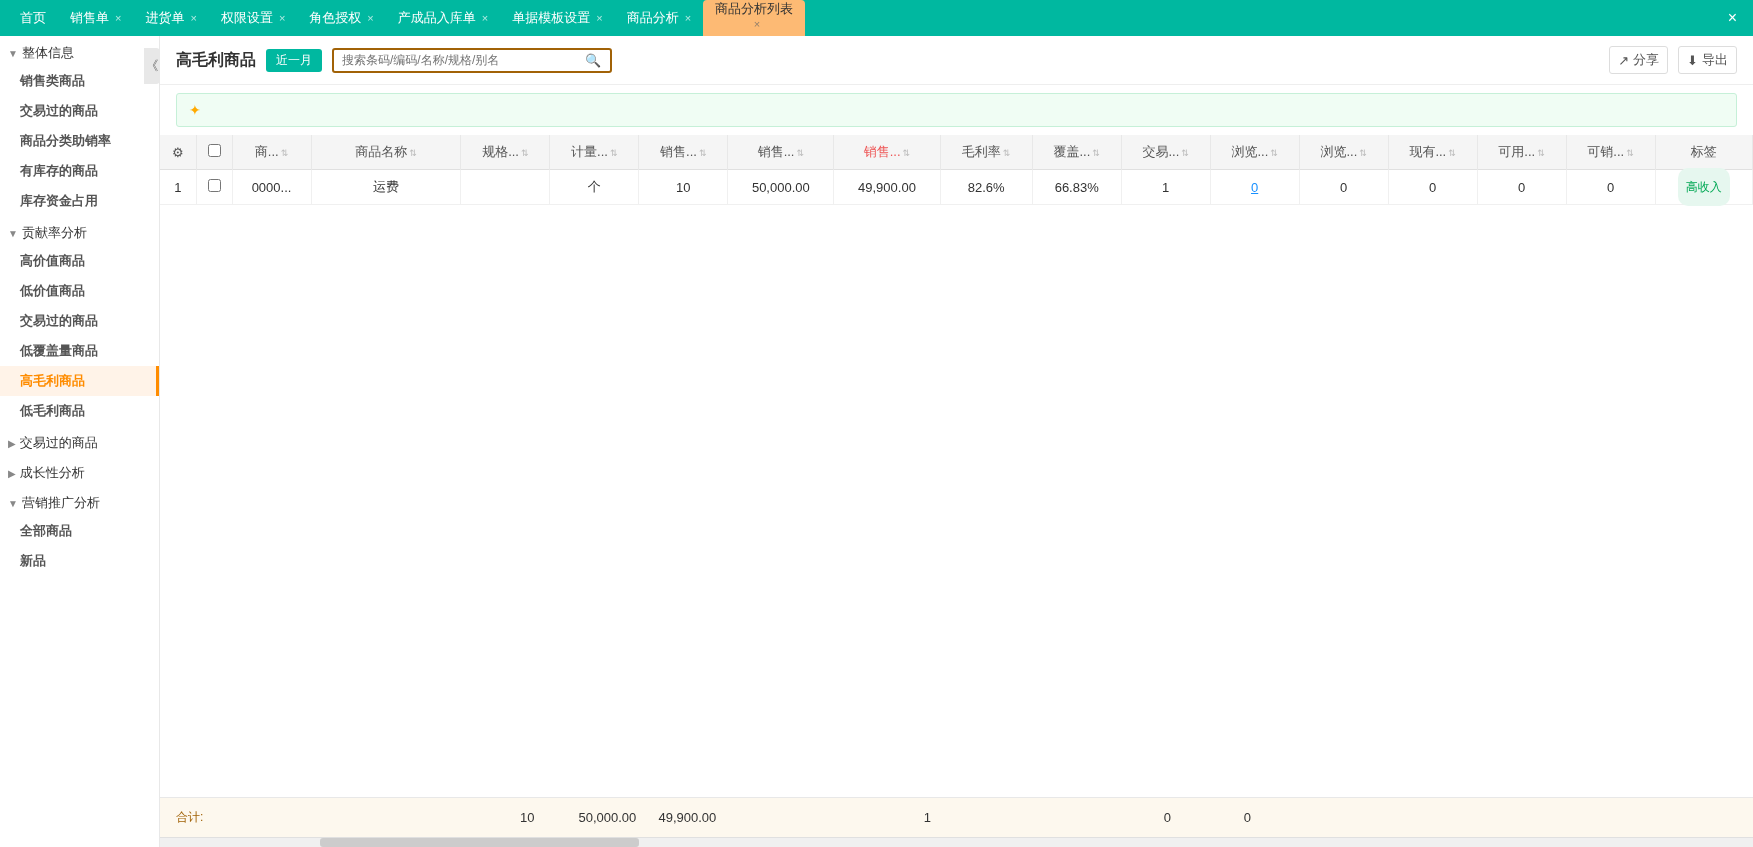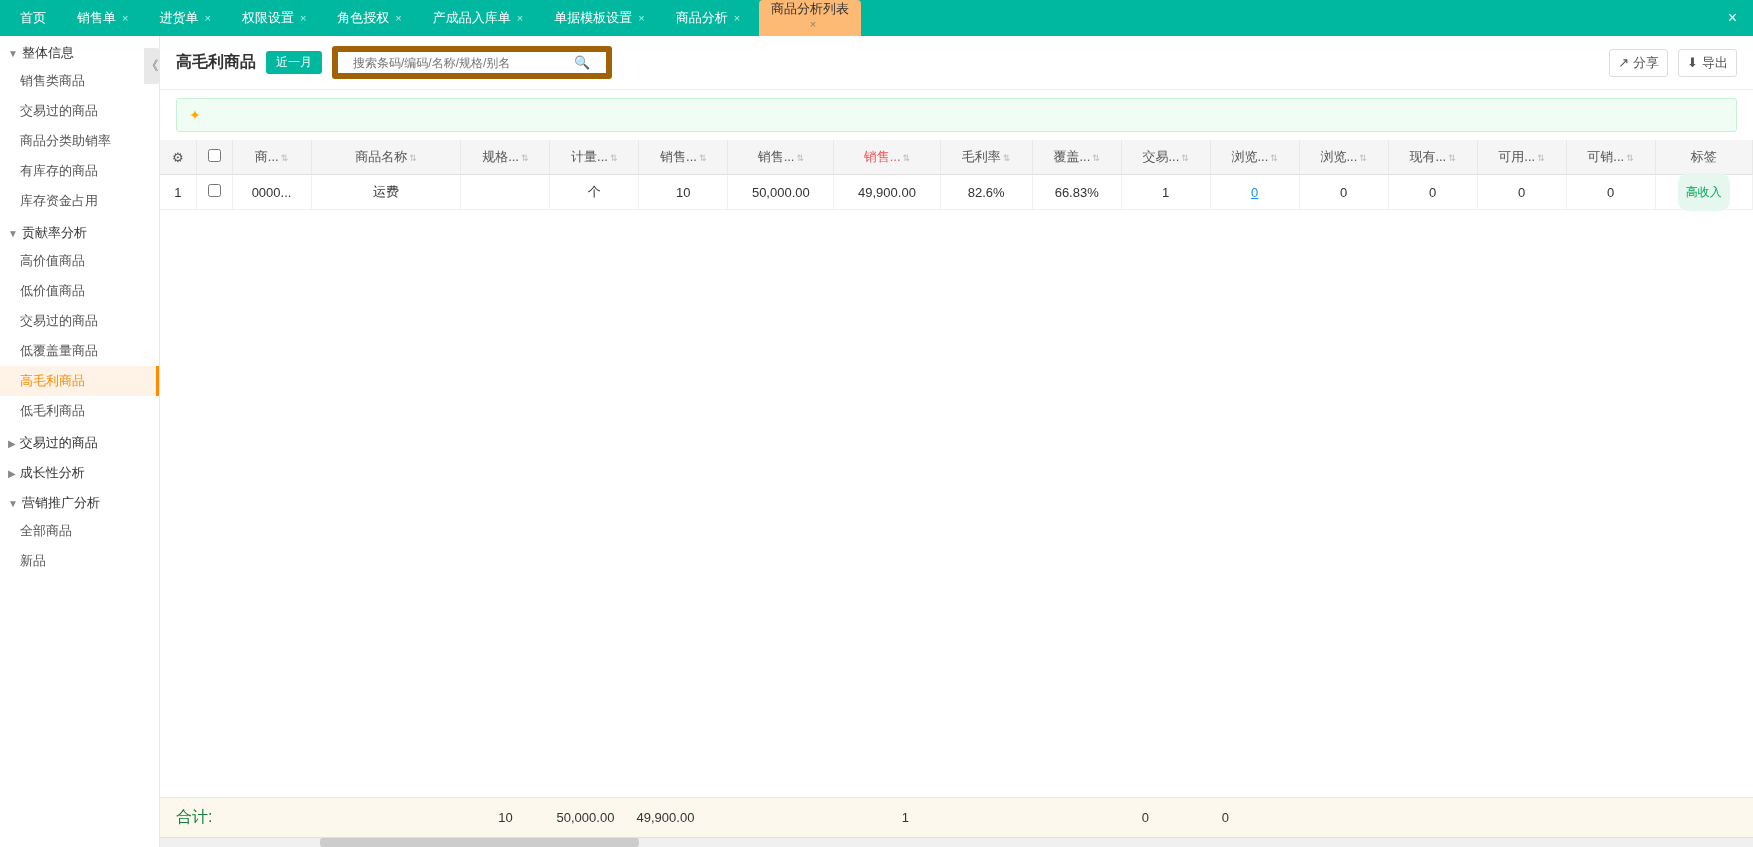--- a/index.html
+++ b/index.html
@@ -6,21 +6,21 @@
     body { background: #f5f5f5; overflow: hidden; width: 1753px; height: 847px; }
 
     
     .top-nav {
       display: flex;
       align-items: center;
       background: #00b8a0;
       height: 36px;
       padding: 0 8px;
       color: #fff;
-      gap: 7px;
+      gap: 0;
     }
     .top-nav .nav-item {
       display: flex;
       align-items: center;
       padding: 0 12px;
       height: 36px;
       cursor: pointer;
       white-space: nowrap;
       font-size: 13px;
       color: #fff;
@@ -85,20 +85,21 @@
     }
     .sidebar-group-title .arrow { margin-right: 4px; font-size: 10px; color: #888; }
     .sidebar-item {
       padding: 6px 12px 6px 20px;
       color: #555;
       cursor: pointer;
       font-size: 13px;
       white-space: nowrap;
       overflow: hidden;
       text-overflow: ellipsis;
+      font-weight: bold;
     }
     .sidebar-item.active {
       background: #fff3e8;
       color: #ff8c00;
       border-right: 3px solid #ff8c00;
     }
 
     
     .content {
       flex: 1;
@@ -126,23 +127,23 @@
       background: #00b8a0;
       color: #fff;
       border-radius: 3px;
       cursor: pointer;
       font-size: 12px;
       border: none;
     }
     .search-box {
       display: flex;
       align-items: center;
-      border: 6px solid #a16207;
+      border: 2px solid #a16207;
       border-radius: 3px;
-      padding: 3px 15px;
+      padding: 3px 8px;
       background: #fff;
       flex: 1;
       max-width: 280px;
     }
     .search-box input {
       border: none;
       outline: none;
       font-size: 12px;
       color: #999;
       width: 100%;
@@ -223,21 +224,21 @@
 
     
     .table-footer {
       display: flex;
       align-items: center;
       background: #fdf8ee;
       border-top: 1px solid #e8e8e8;
       padding: 8px 16px;
       min-height: 40px;
     }
-    .footer-label { color: #15803d; font-size: 16px; margin-right: 3px; }
+    .footer-label { color: #a16207; font-size: 12px; margin-right: 34px; }
     .footer-cell { min-width: 80px; text-align: center; color: #333; font-size: 13px; }
 
     
     .bottom-scrollbar {
       height: 10px;
       background: #f0f0f0;
       border-top: 1px solid #e0e0e0;
     }
     .bottom-scrollbar-inner {
       height: 100%;

